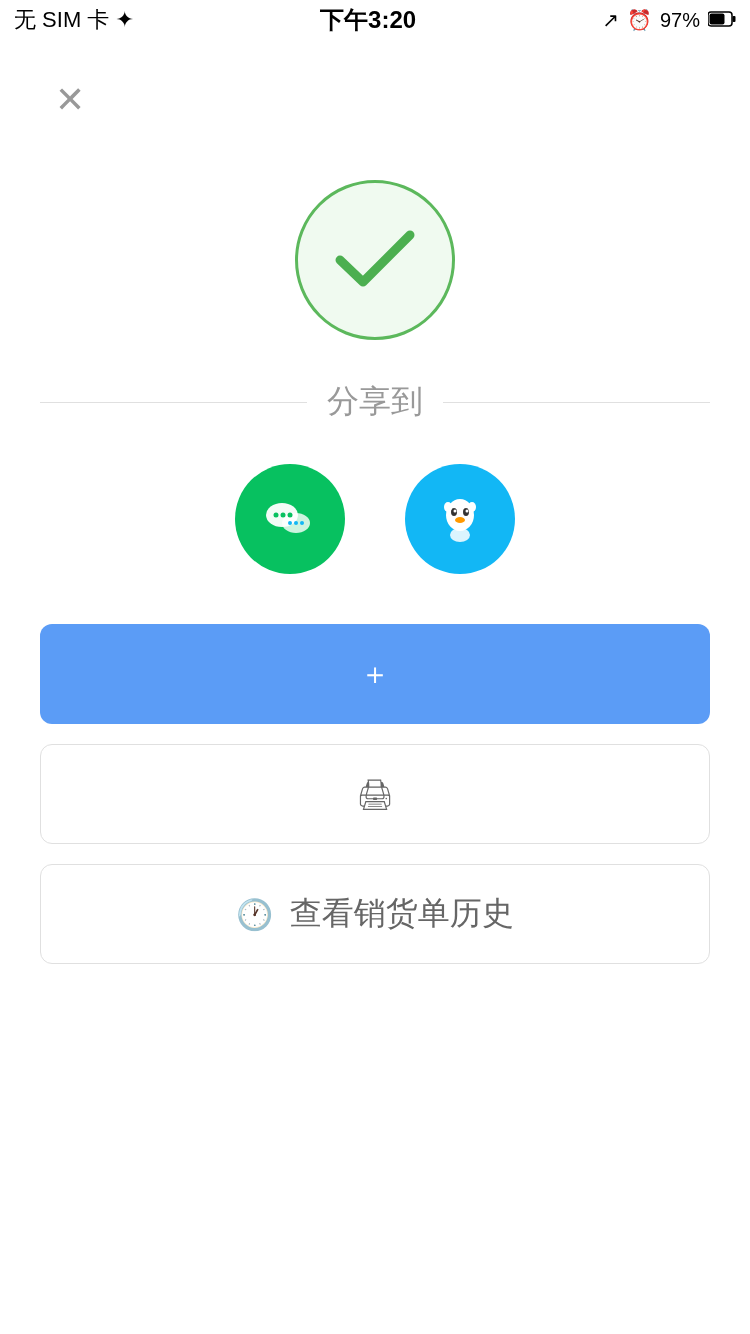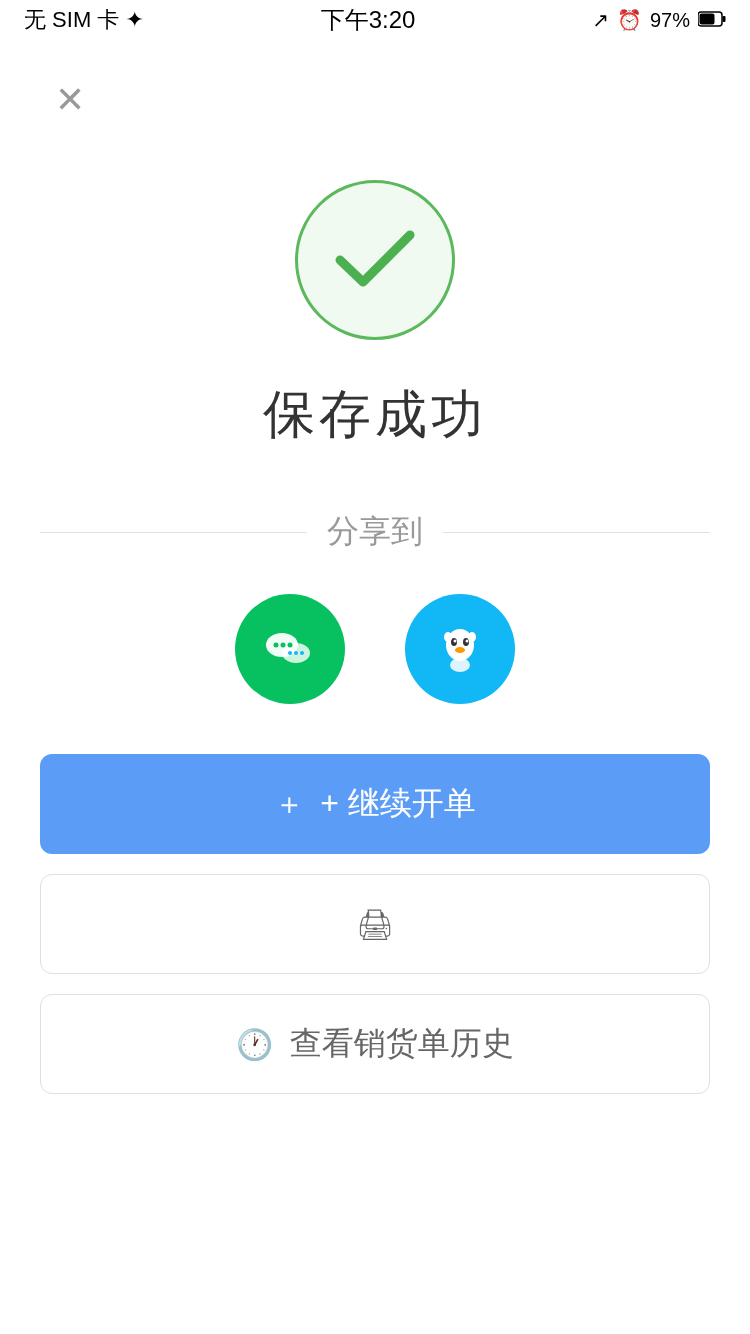--- a/index.html
+++ b/index.html
@@ -15,34 +15,34 @@
     }
 
     
     .status-bar {
       width: 100%;
       height: 40px;
       background: #ffffff;
       display: flex;
       align-items: center;
       justify-content: space-between;
-      padding: 0 24px;
+      padding: 0 14px;
       flex-shrink: 0;
     }
     .status-left {
       display: flex;
       align-items: center;
       gap: 8px;
       font-size: 22px;
       color: #000;
       font-weight: 500;
     }
     .status-center {
       font-size: 24px;
-      font-weight: 400;
+      font-weight: 700;
       color: #000;
     }
     .status-right {
       display: flex;
       align-items: center;
       gap: 8px;
       font-size: 20px;
       color: #000;
     }
 
@@ -201,21 +201,20 @@
 </div>
 
 <div class="main-content">
 
   <div class="success-circle">
     <svg class="checkmark" viewBox="0 0 80 60">
       <polyline points="5,30 28,52 75,5" fill="none" stroke="#4caf50" stroke-width="9" stroke-linecap="round" stroke-linejoin="round"></polyline>
     </svg>
   </div>
 
-  <div class="success-title">保存成功</div>
 
   <div class="share-section">
     <div class="share-divider">
       <div class="divider-line"></div>
       <span class="share-label">分享到</span>
       <div class="divider-line"></div>
     </div>
     <div class="share-icons">
 
       <button class="share-icon-btn share-icon-wechat">
@@ -249,21 +248,20 @@
 
           <ellipse cx="30" cy="46" rx="10" ry="7" fill="white" opacity="0.85"></ellipse>
         </svg>
       </button>
     </div>
   </div>
 
   <div class="action-buttons">
     <button class="btn btn-primary">
       <span class="btn-icon">＋</span>
-      <span>+ 继续开单</span>
     </button>
     <button class="btn btn-secondary">
       <span class="btn-icon">🖨</span>
     </button>
     <button class="btn btn-secondary">
       <span class="btn-icon">🕐</span>
       <span>查看销货单历史</span>
     </button>
   </div>
 

